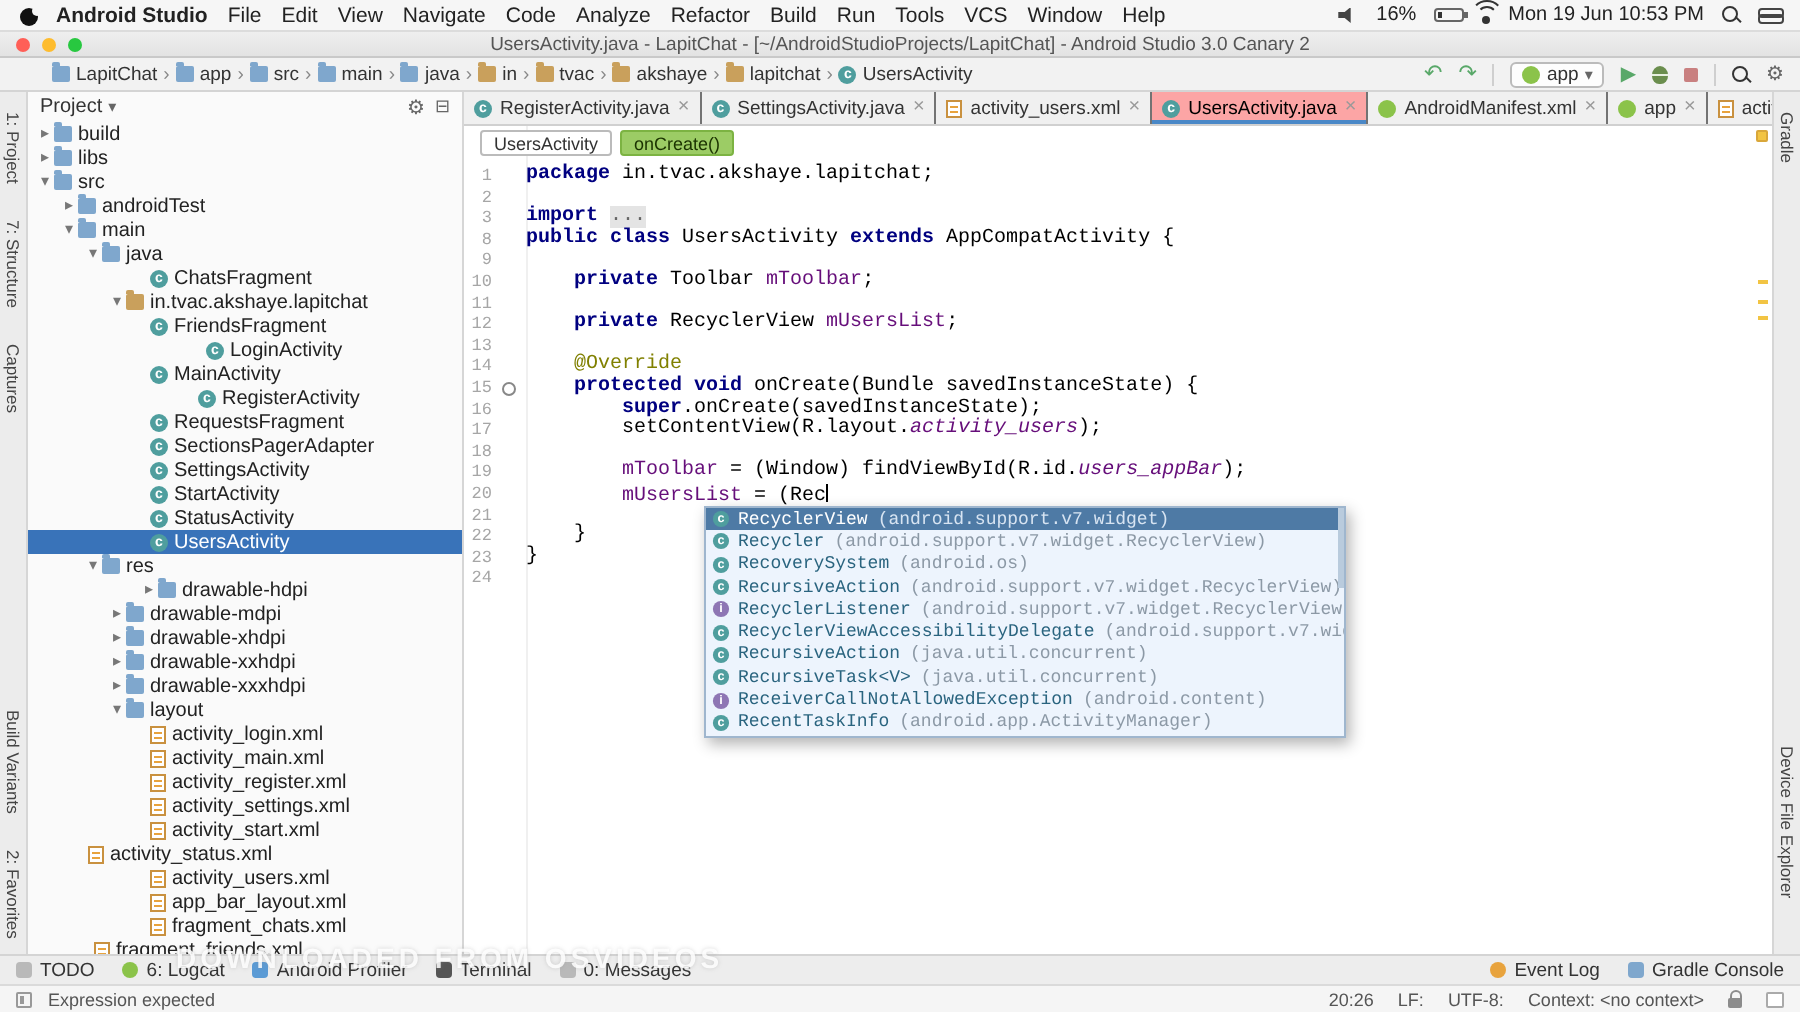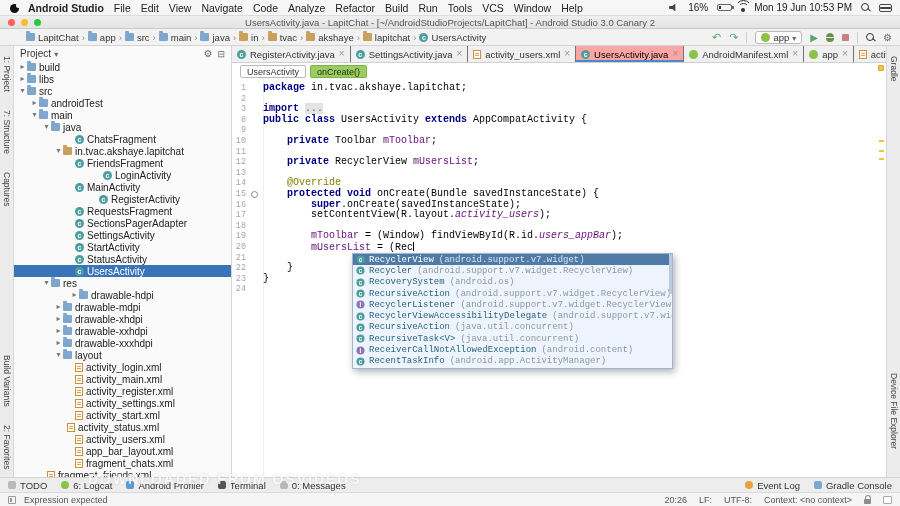--- a/index.html
+++ b/index.html
@@ -434,21 +434,21 @@
         <div class="tree-row" style="padding-left: 52px;">
           <span class="arrow none"></span>
           <span class="ticon xml"></span>
           <span class="tree-label">activity_settings.xml</span>
         </div>
         <div class="tree-row" style="padding-left: 52px;">
           <span class="arrow none"></span>
           <span class="ticon xml"></span>
           <span class="tree-label">activity_start.xml</span>
         </div>
-        <div class="tree-row" style="padding-left: 44px;">
+        <div class="tree-row" style="padding-left: 21px;">
           <span class="arrow none"></span>
           <span class="ticon xml"></span>
           <span class="tree-label">activity_status.xml</span>
         </div>
         <div class="tree-row" style="padding-left: 52px;">
           <span class="arrow none"></span>
           <span class="ticon xml"></span>
           <span class="tree-label">activity_users.xml</span>
         </div>
         <div class="tree-row" style="padding-left: 52px;">

